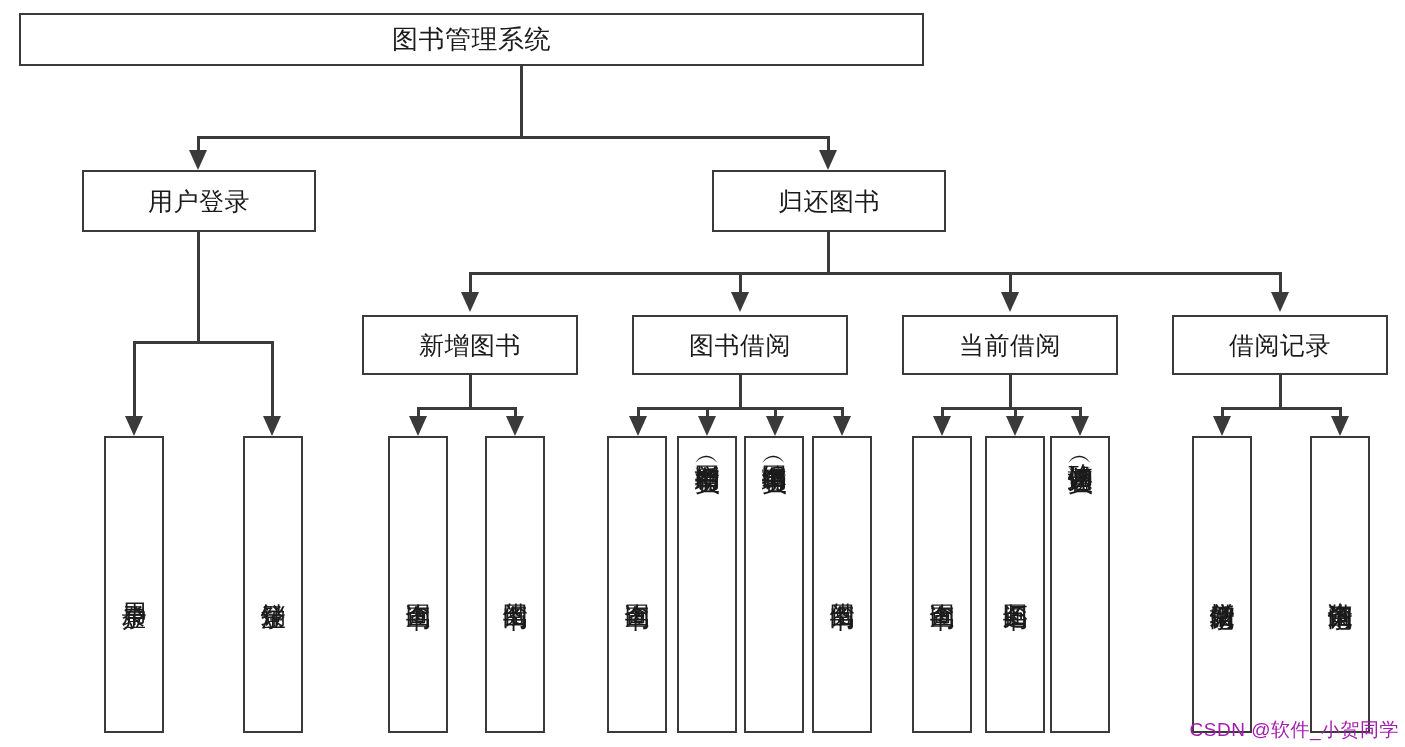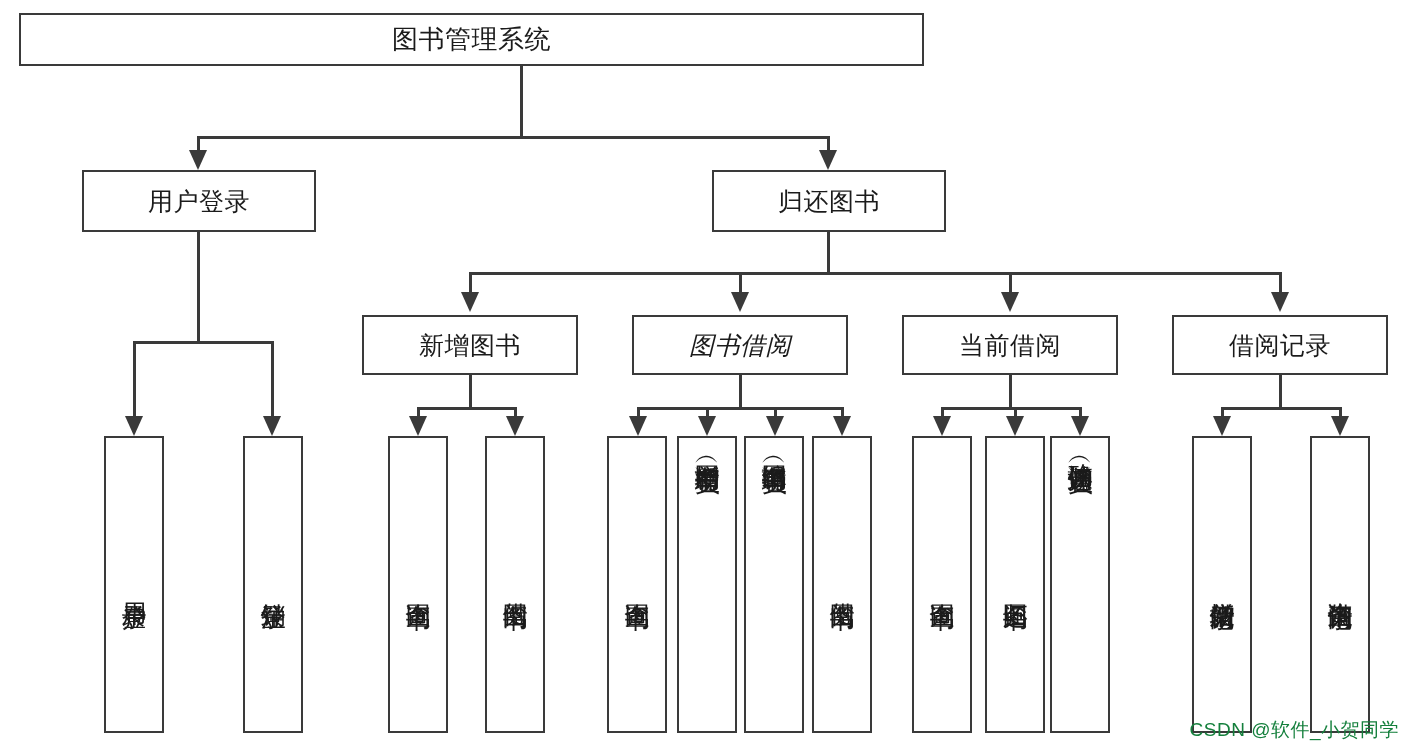--- a/index.html
+++ b/index.html
@@ -78,21 +78,21 @@
     border-right: 9px solid transparent;
     border-top: 20px solid #3a3a3a;
   }
 
   
   #watermark {
     position: absolute;
     right: 6px;
     bottom: 4px;
     font-size: 19px;
-    color: #15803d;
+    color: #a21caf;
     letter-spacing: 0.5px;
     white-space: nowrap;
     pointer-events: none;
   }
 </style>
 </head>
 <body>
 
 <div id="canvas">
 
@@ -164,21 +164,21 @@
   <div class="node horiz" style="left:82px; top:170px; width:234px; height:62px;">
     <span class="label">用户登录</span>
   </div>
   <div class="node horiz" style="left:712px; top:170px; width:234px; height:62px;">
     <span class="label">归还图书</span>
   </div>
 
   <div class="node horiz" style="left:362px; top:315px; width:216px; height:60px;">
     <span class="label">新增图书</span>
   </div>
-  <div class="node horiz" style="left:632px; top:315px; width:216px; height:60px;font-style:italic;">
+  <div class="node horiz" style="left:632px; top:315px; width:216px; height:60px;">
     <span class="label">图书借阅</span>
   </div>
   <div class="node horiz" style="left:1172px; top:315px; width:216px; height:60px;">
     <span class="label">借阅记录</span>
   </div>
   <div class="node horiz" style="left:902px; top:315px; width:216px; height:60px;">
     <span class="label">当前借阅</span>
   </div>
 
   <div class="node vert centered" style="left:104px; top:436px; width:60px; height:297px;">

